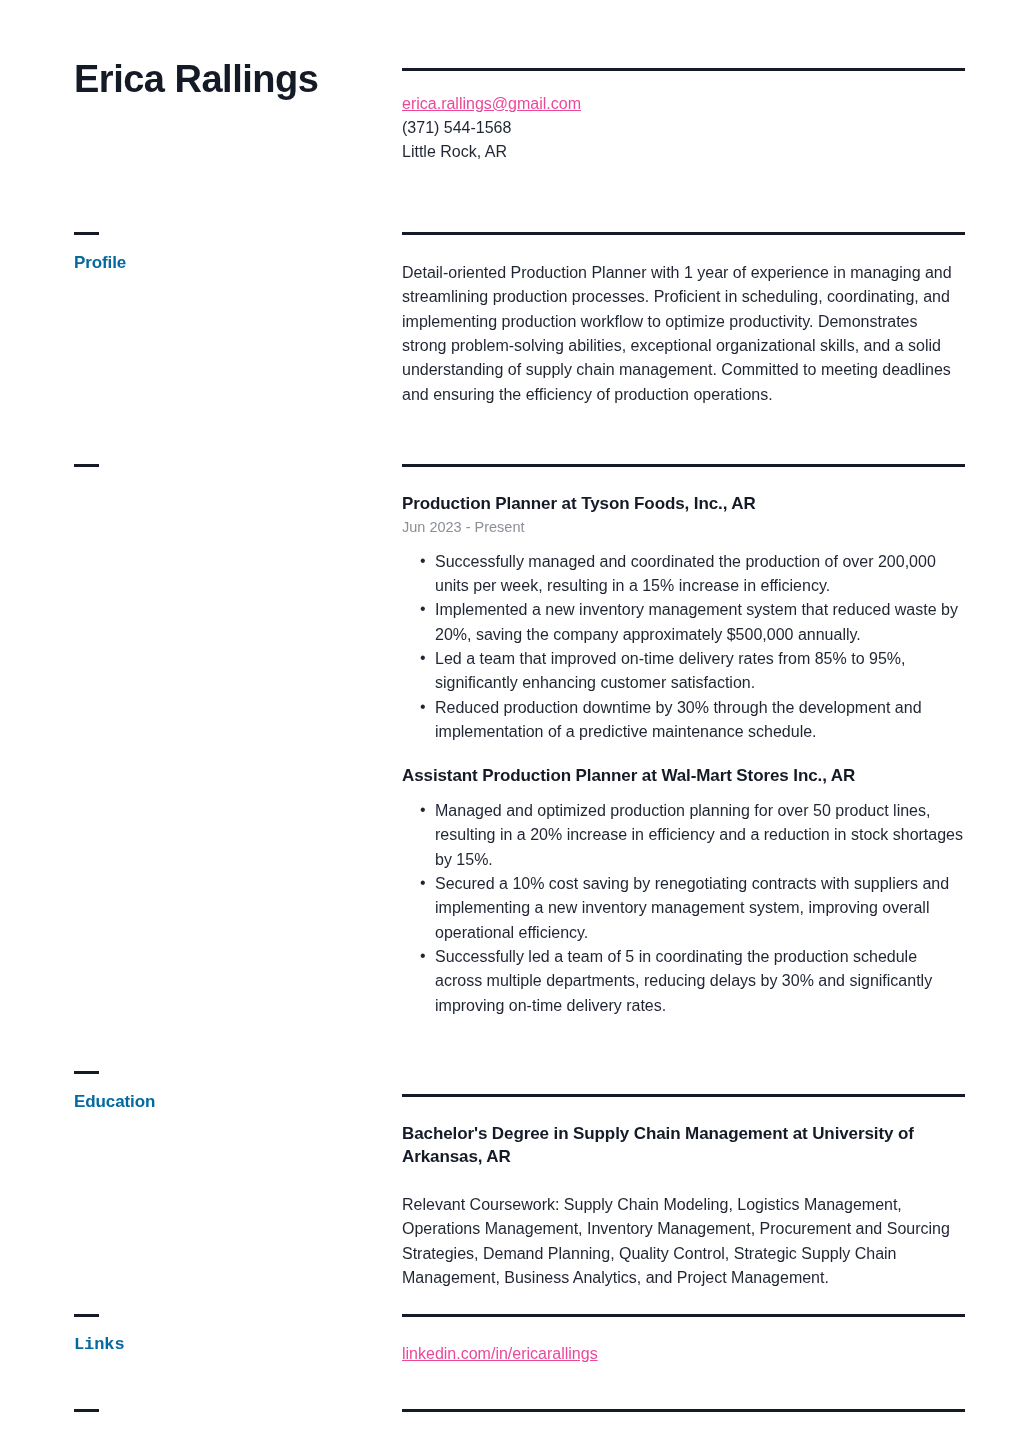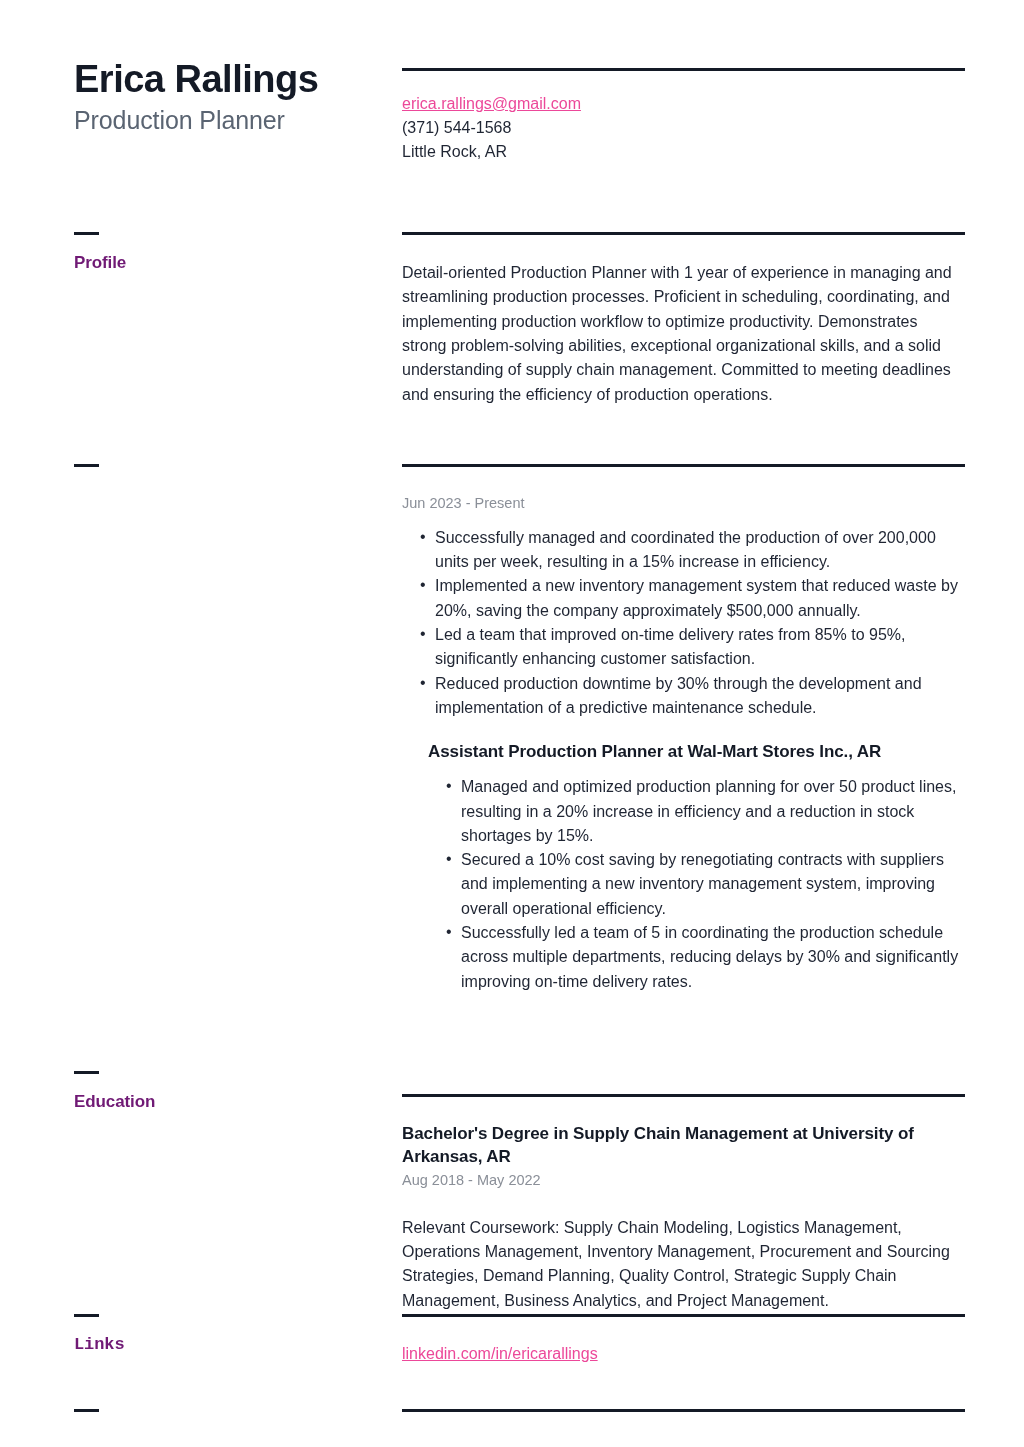--- a/index.html
+++ b/index.html
@@ -54,21 +54,21 @@
   }
   .dash {
     width:25px;
     height:3px;
     background:#141a26;
     margin-bottom:18px;
   }
   .side-title {
     font-size:17px;
     font-weight:700;
-    color:#701a75;
+    color:#0369a1;
     letter-spacing:-0.1px;
     line-height:1.2;
   }
 
   .main-col {
     position:absolute;
     left:402px;
     width:563px;
   }
   .rule {
@@ -111,21 +111,21 @@
   }
   .bullets li::before {
     content:"\2022";
     position:absolute;
     left:18px;
     top:-1px;
     font-size:16px;
     color:#1f2533;
   }
 
-  .job + .job { margin-top:21px;margin-left:26px; }
+  .job + .job { margin-top:21px; }
 
   a, .link {
     color:#ec4899;
     text-decoration:underline;
     font-size:16px;
     line-height:1.5;
     display:inline-block;
   }
 
   .detail-line {
@@ -136,21 +136,20 @@
 
   .edu-course { margin-top:24px; }
 </style>
 </head>
 <body>
 
 <div class="page">
 
   <div class="header">
     <div class="cv-name">Erica Rallings</div>
-    <div class="cv-role">Production Planner</div>
   </div>
 
   <div class="main-col" style="top:68px;">
     <div class="rule"></div>
     <div style="margin-top:21px;">
       <a href="#" class="link">erica.rallings@gmail.com</a>
       <div class="detail-line">(371) 544-1568</div>
       <div class="detail-line">Little Rock, AR</div>
     </div>
   </div>
@@ -166,20 +165,21 @@
 
   <div class="sidebar-col" style="top:464px;">
     <div class="dash"></div>
   </div>
   <div class="main-col" style="top:464px;">
     <div class="rule"></div>
 
     <div style="margin-top:26px;">
 
       <div class="job">
+        <div class="block-title">Production Planner at Tyson Foods, Inc., AR</div>
         <div class="block-date">Jun 2023 - Present</div>
         <ul class="bullets">
           <li>Successfully managed and coordinated the production of over 200,000 units per week, resulting in a 15% increase in efficiency.</li>
           <li>Implemented a new inventory management system that reduced waste by 20%, saving the company approximately $500,000 annually.</li>
           <li>Led a team that improved on-time delivery rates from 85% to 95%, significantly enhancing customer satisfaction.</li>
           <li>Reduced production downtime by 30% through the development and implementation of a predictive maintenance schedule.</li>
         </ul>
       </div>
 
       <div class="job">
@@ -194,21 +194,20 @@
   </div>
 
   <div class="sidebar-col" style="top:1071px;">
     <div class="dash"></div>
     <div class="side-title">Education</div>
   </div>
   <div class="main-col" style="top:1094px;">
     <div class="rule"></div>
     <div style="margin-top:26px;">
       <div class="block-title">Bachelor's Degree in Supply Chain Management at University of Arkansas, AR</div>
-      <div class="block-date">Aug 2018 - May 2022</div>
       <div class="body-text edu-course">Relevant Coursework: Supply Chain Modeling, Logistics Management, Operations Management, Inventory Management, Procurement and Sourcing Strategies, Demand Planning, Quality Control, Strategic Supply Chain Management, Business Analytics, and Project Management.</div>
     </div>
   </div>
 
   <div class="sidebar-col" style="top:1314px;font-family:Liberation Mono, monospace;">
     <div class="dash"></div>
     <div class="side-title">Links</div>
   </div>
   <div class="main-col" style="top:1314px;">
     <div class="rule"></div>

